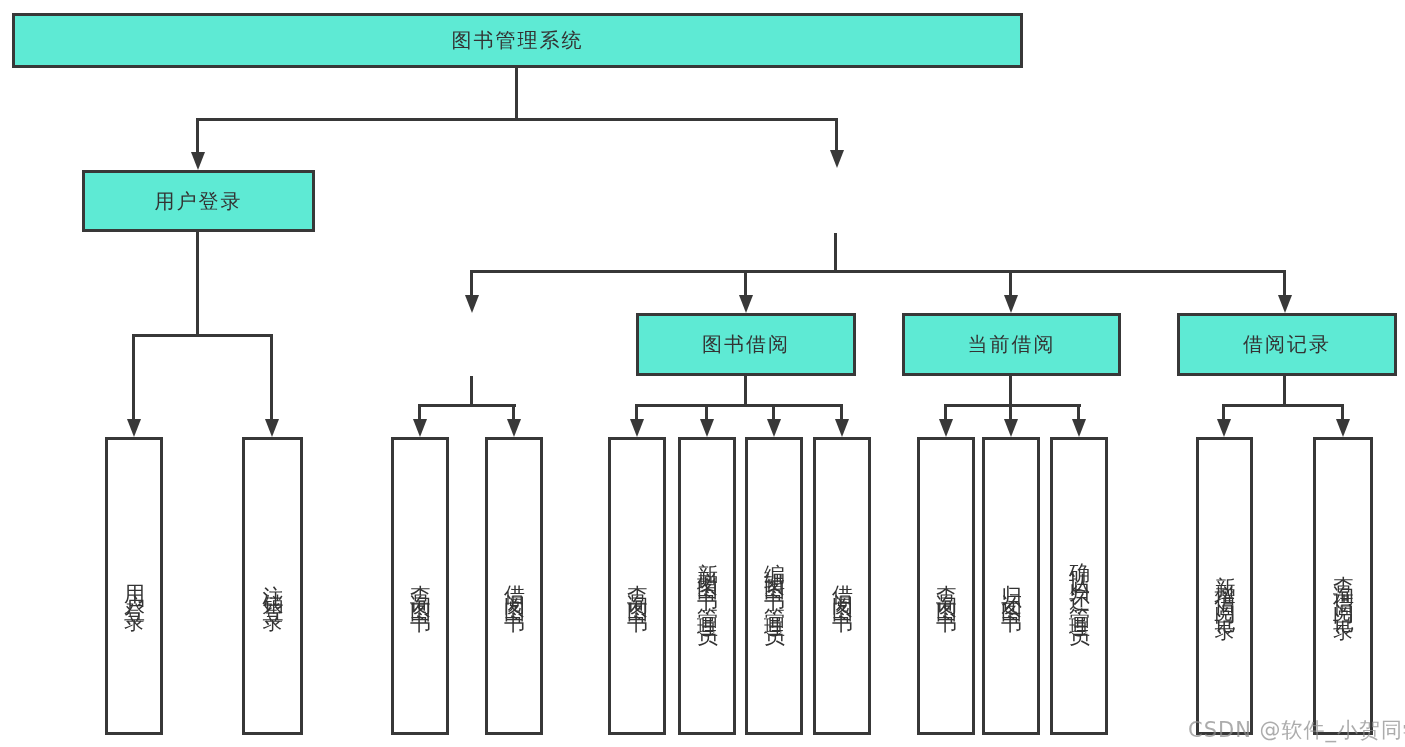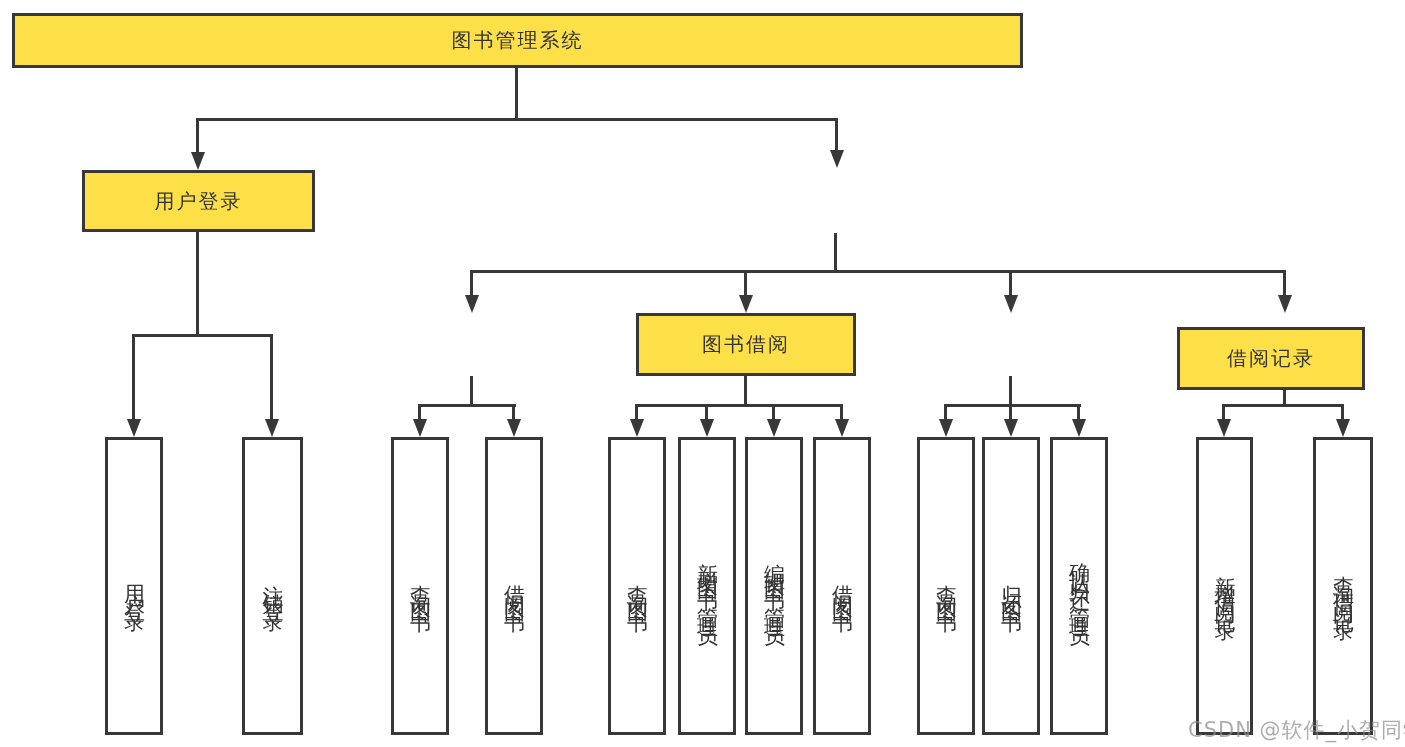--- a/index.html
+++ b/index.html
@@ -8,21 +8,21 @@
     width:1405px;height:747px;
     background:#ffffff;
     font-family:"DejaVu Sans",sans-serif;
     overflow:hidden;
   }
   
   .hbox{
     position:absolute;
     box-sizing:border-box;
     border:3px solid #383838;
-    background:#fde047;
+    background:#5eead4;
     display:flex;align-items:center;justify-content:center;
     color:#333333;
     font-size:20px;
     letter-spacing:2px;
     z-index:2;
   }
   .vbox{
     position:absolute;
     box-sizing:border-box;
     border:3px solid #383838;
@@ -91,21 +91,24 @@
   <div class="st" style="left:744px;top:270px;height:26px"></div>
   <div class="ah" style="left:739px;top:295px"></div>
   <div class="st" style="left:1009px;top:270px;height:26px"></div>
   <div class="ah" style="left:1004px;top:295px"></div>
   <div class="st" style="left:1283px;top:270px;height:26px"></div>
   <div class="ah" style="left:1278px;top:295px"></div>
 
   <div class="hbox" style="left:636px;top:313px;width:220px;height:63px">
     <span>图书借阅</span>
   </div>
-  <div class="hbox" style="left:1177px;top:327px;width:188px;height:63px">
+  <div class="hbox" style="left:902px;top:313px;width:219px;height:63px">
+    <span>当前借阅</span>
+  </div>
+  <div class="hbox" style="left:1177px;top:313px;width:220px;height:63px">
     <span>借阅记录</span>
   </div>
 
   <div class="vl" style="left:470px;top:376px;height:31px"></div>
   <div class="hl" style="left:418px;top:404px;width:98px"></div>
   <div class="st" style="left:418px;top:404px;height:16px"></div>
   <div class="ah" style="left:413px;top:419px"></div>
   <div class="st" style="left:512px;top:404px;height:16px"></div>
   <div class="ah" style="left:507px;top:419px"></div>
 

